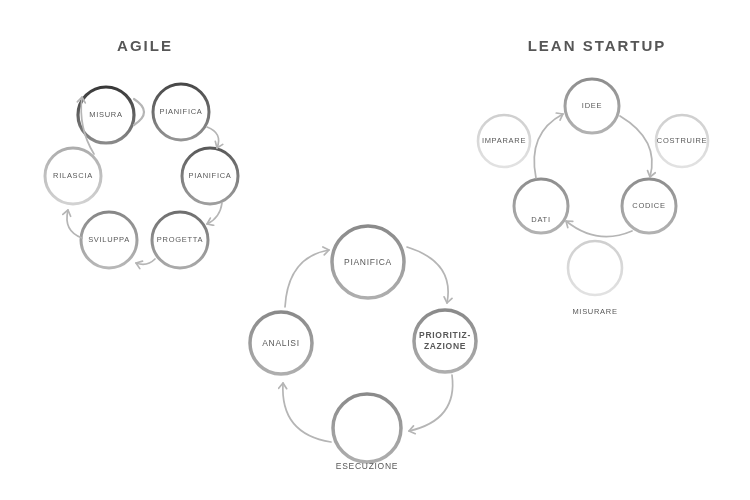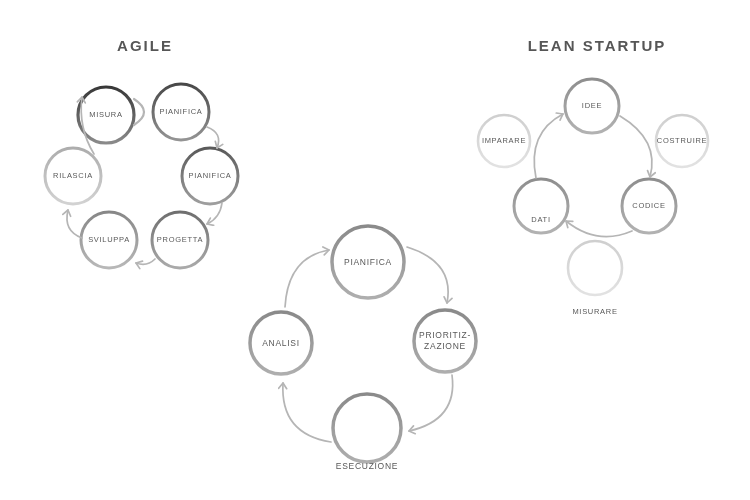--- a/index.html
+++ b/index.html
@@ -136,18 +136,18 @@
   <div class="node-label" style="left:73px; top:176px;">RILASCIA</div>
 
   <div class="node-label" style="left:592px; top:106px;">IDEE</div>
   <div class="node-label" style="left:682px; top:141px;">COSTRUIRE</div>
   <div class="node-label" style="left:649px; top:206px;">CODICE</div>
   <div class="node-label" style="left:595px; top:268px;margin-top:44px;">MISURARE</div>
   <div class="node-label" style="left:541px; top:220px;">DATI</div>
   <div class="node-label" style="left:504px; top:141px;">IMPARARE</div>
 
   <div class="node-label gh" style="left:368px; top:262px;">PIANIFICA</div>
-  <div class="node-label gh" style="left:445px; top:341px;">PRIORITIZ-
+  <div class="node-label gh" style="left:445px; top:341px;font-weight:bold;">PRIORITIZ-
 ZAZIONE</div>
   <div class="node-label gh" style="left:367px; top:428px;margin-top:38px;">ESECUZIONE</div>
   <div class="node-label gh" style="left:281px; top:343px;">ANALISI</div>
 
 </div>
 
 </body></html>

